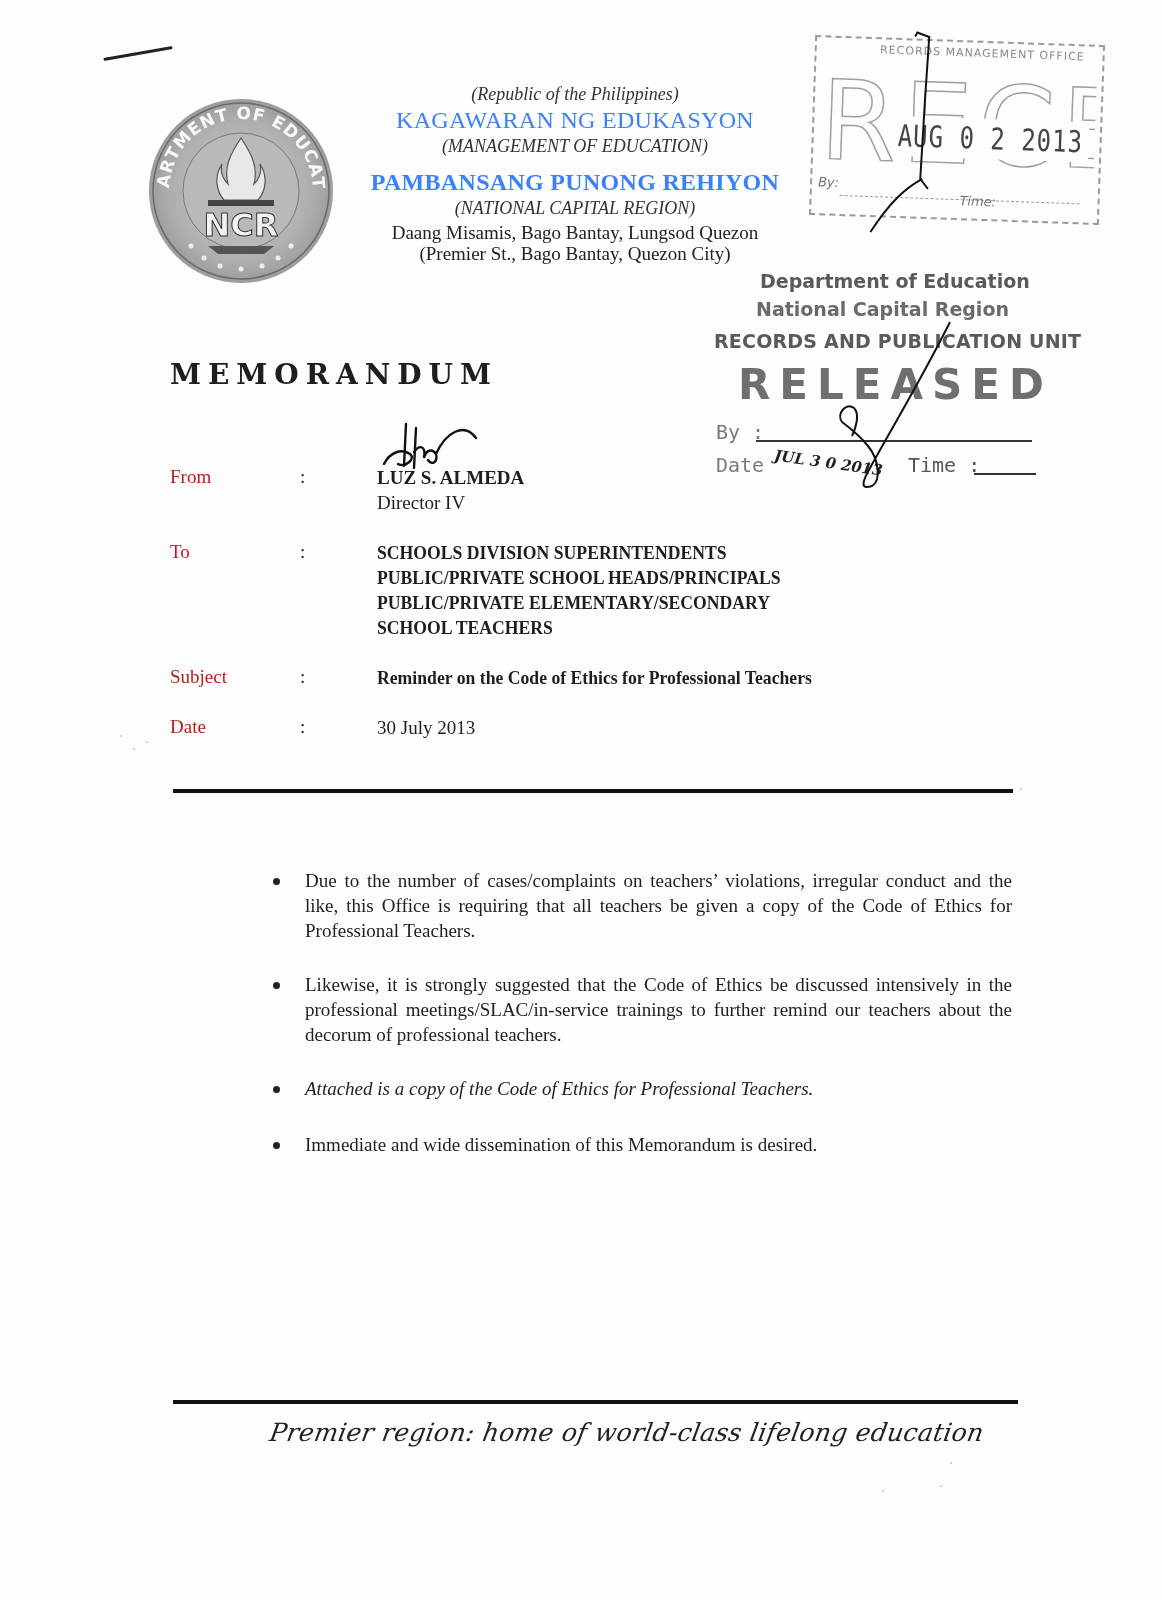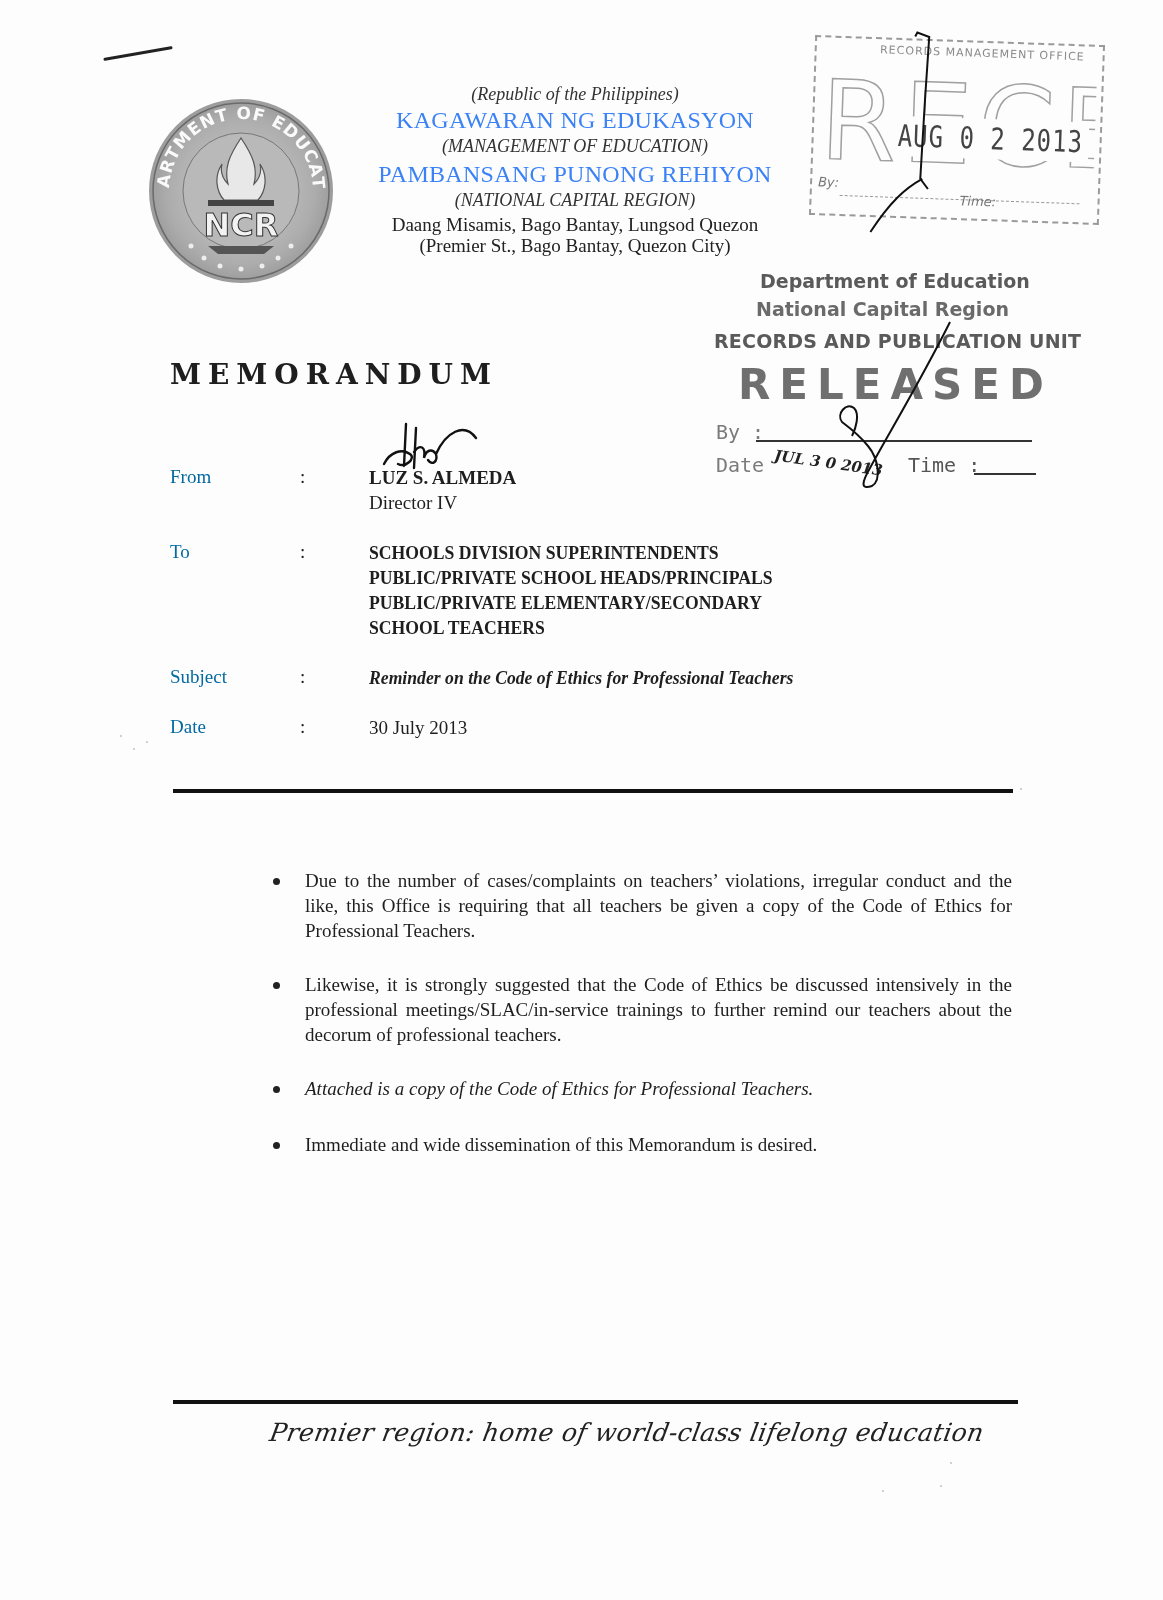--- a/index.html
+++ b/index.html
@@ -18,21 +18,21 @@
     .seal { left: 146px; top: 96px; width: 190px; height: 190px; }
 
     
     .letterhead { left: 335px; top: 80px; width: 480px; text-align: center; line-height: 1; }
     .lh-line { display: block; white-space: nowrap; }
     .lh-bold { font-weight: bold; font-size: 24px; color: #222; }
     .lh-caps { font-size: 24px; color: #3b82f6; letter-spacing: .3px; }
     .lh-italic { font-style: italic; font-size: 18px; color: #333; }
     .lh-small { font-size: 19px; color: #222; }
     .l1 { margin-top: 2px; } .l2 { margin-top: 5px; } .l3 { margin-top: 5px; } .l4 { margin-top: 5px; }
-    .l5 { margin-top: 7px; } .l6 { margin-top: 5px; } .l7 { margin-top: 6px; } .l8 { margin-top: 2px; }
+    .l5 { margin-top: 15px; font-weight: bold; } .l6 { margin-top: 5px; } .l7 { margin-top: 6px; } .l8 { margin-top: 2px; }
 
     
     .recv-stamp { left: 812px; top: 40px; width: 290px; height: 180px; transform: rotate(2deg); }
     .recv-box { position: absolute; inset: 0; border: 2px dashed #9a9a9a; }
     .recv-header { position: absolute; left: 20px; top: 6px; width: 250px; font-family: "DejaVu Sans", sans-serif; font-size: 11px; color: #8a8a8a; letter-spacing: 1px; text-align: right; }
     .recv-big { position: absolute; left: 8px; top: 30px; font-family: "DejaVu Sans", sans-serif; font-size: 110px; line-height: 1; color: transparent; -webkit-text-stroke: 1.5px #a0a0a0; letter-spacing: 6px; white-space: nowrap; overflow: hidden; width: 275px; }
     .recv-date { position: absolute; left: 80px; top: 82px; background: #fdfdfd; padding: 2px 6px; font-family: "DejaVu Sans Mono", monospace; font-size: 24px; color: #444; letter-spacing: 1px; transform: scaleY(1.25); }
     .recv-by { position: absolute; left: 8px; bottom: 26px; font-family: "DejaVu Sans", sans-serif; font-size: 13px; color: #777; font-style: italic; }
     .recv-time { position: absolute; left: 150px; bottom: 12px; font-family: "DejaVu Sans", sans-serif; font-size: 13px; color: #777; font-style: italic; }
     .recv-line { position: absolute; left: 30px; right: 20px; bottom: 20px; border-bottom: 1px dashed #999; }
@@ -47,25 +47,25 @@
     .rel-by-line { position: absolute; left: 44px; top: 172px; width: 276px; border-bottom: 2px solid #333; }
     .rel-date { position: absolute; left: 4px; top: 185px; font-family: "DejaVu Sans Mono", monospace; font-size: 20px; color: #7a7a7a; white-space: nowrap; }
     .rel-time { position: absolute; left: 196px; top: 185px; font-family: "DejaVu Sans Mono", monospace; font-size: 20px; color: #555; white-space: nowrap; }
     .rel-time-line { position: absolute; left: 262px; top: 205px; width: 62px; border-bottom: 2px solid #333; }
     .rel-hw-date { position: absolute; left: 62px; top: 186px; font-family: "DejaVu Serif", serif; font-style: italic; font-weight: bold; font-size: 15px; color: #222; white-space: nowrap; transform: rotate(8deg); }
 
     
     .memo-title { left: 170px; top: 358px; font-family: "DejaVu Serif", serif; font-weight: bold; font-size: 28px; letter-spacing: 7px; color: #1e1e1e; white-space: nowrap; }
 
     
-    .field-label { position: absolute; left: 170px; font-size: 19px; color: #0369a1; }
+    .field-label { position: absolute; left: 170px; font-size: 19px; color: #b91c1c; }
     .field-colon { position: absolute; left: 300px; font-size: 19px; color: #222; }
-    .field-value { position: absolute; left: 369px; font-size: 19px; color: #1e1e1e; line-height: 25px; white-space: nowrap; }
+    .field-value { position: absolute; left: 377px; font-size: 19px; color: #1e1e1e; line-height: 25px; white-space: nowrap; }
     .bold { font-weight: bold; }
-    .italic { font-style: italic; }
+    .italic { }
     .cond { display: inline-block; transform: scaleX(.93); transform-origin: left center; }
 
     .signature { left: 380px; top: 418px; width: 100px; height: 56px; }
 
     
     .rule { position: absolute; background: #111; }
 
     
     .bullets { position: absolute; left: 270px; top: 868px; width: 742px; margin: 0; padding: 0; list-style: none; }
     .bullets li { position: relative; padding-left: 35px; font-size: 19px; line-height: 25px; color: #1e1e1e; text-align: justify; margin-bottom: 29px; }

